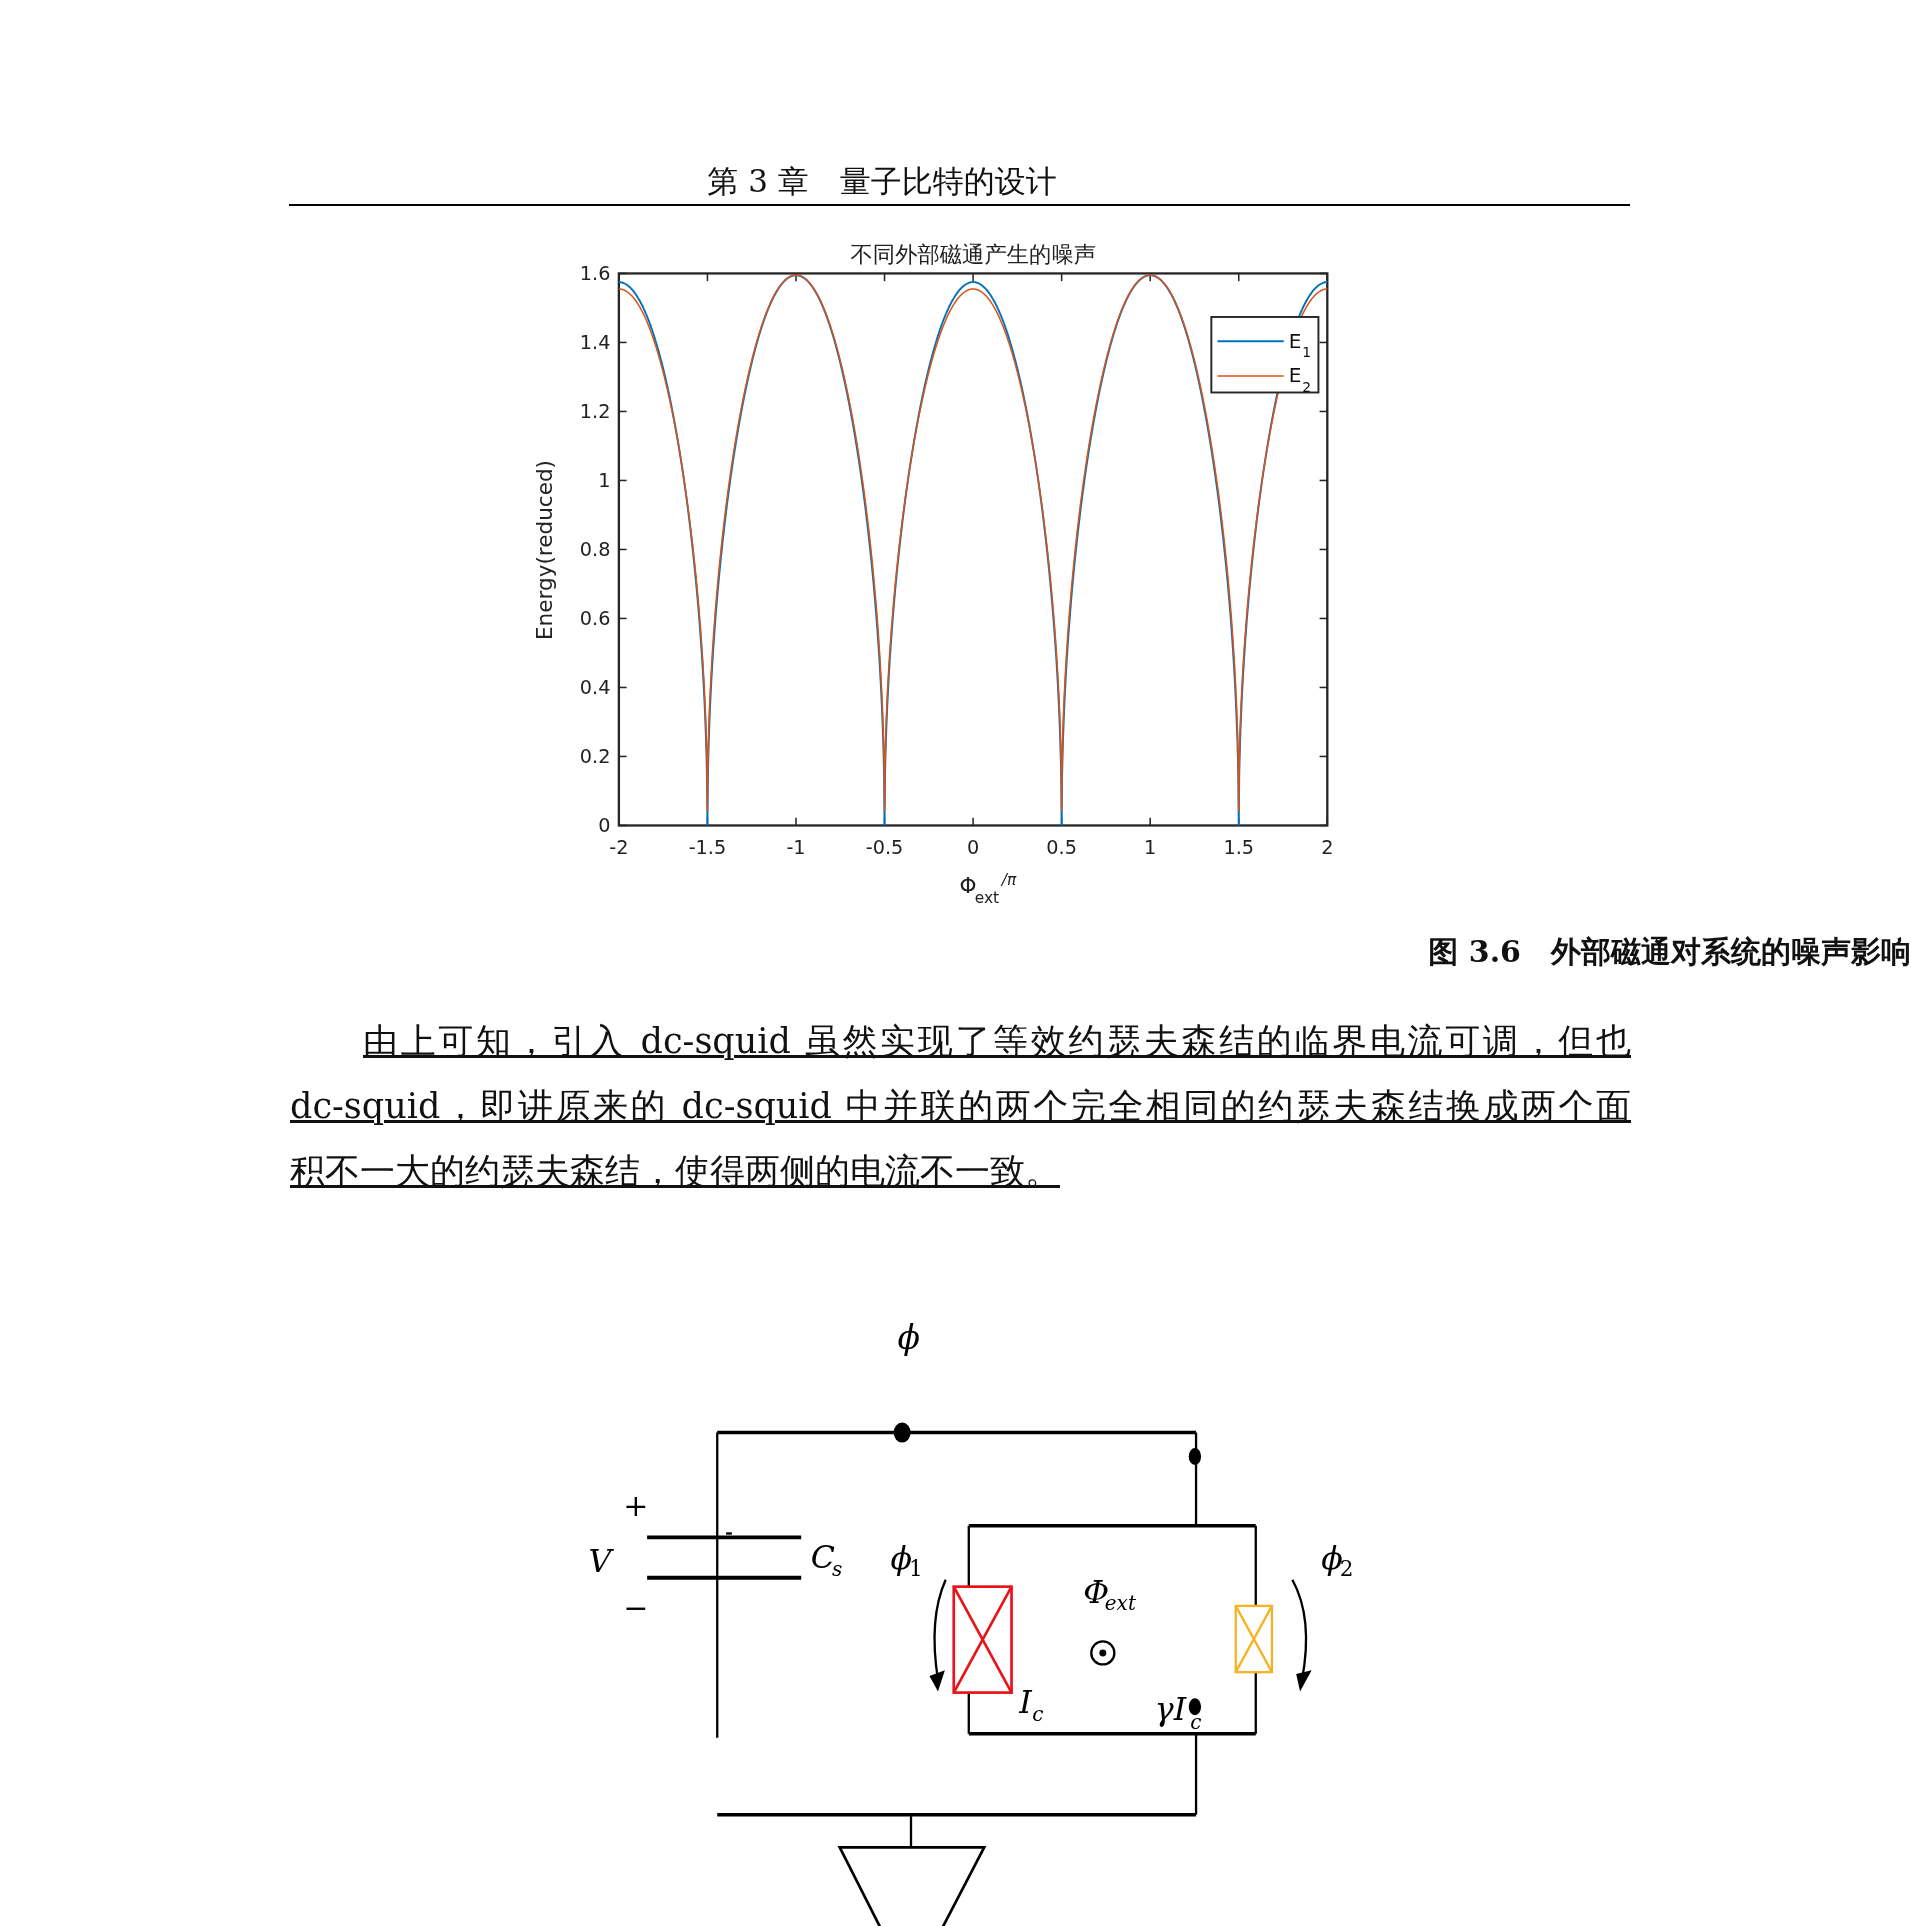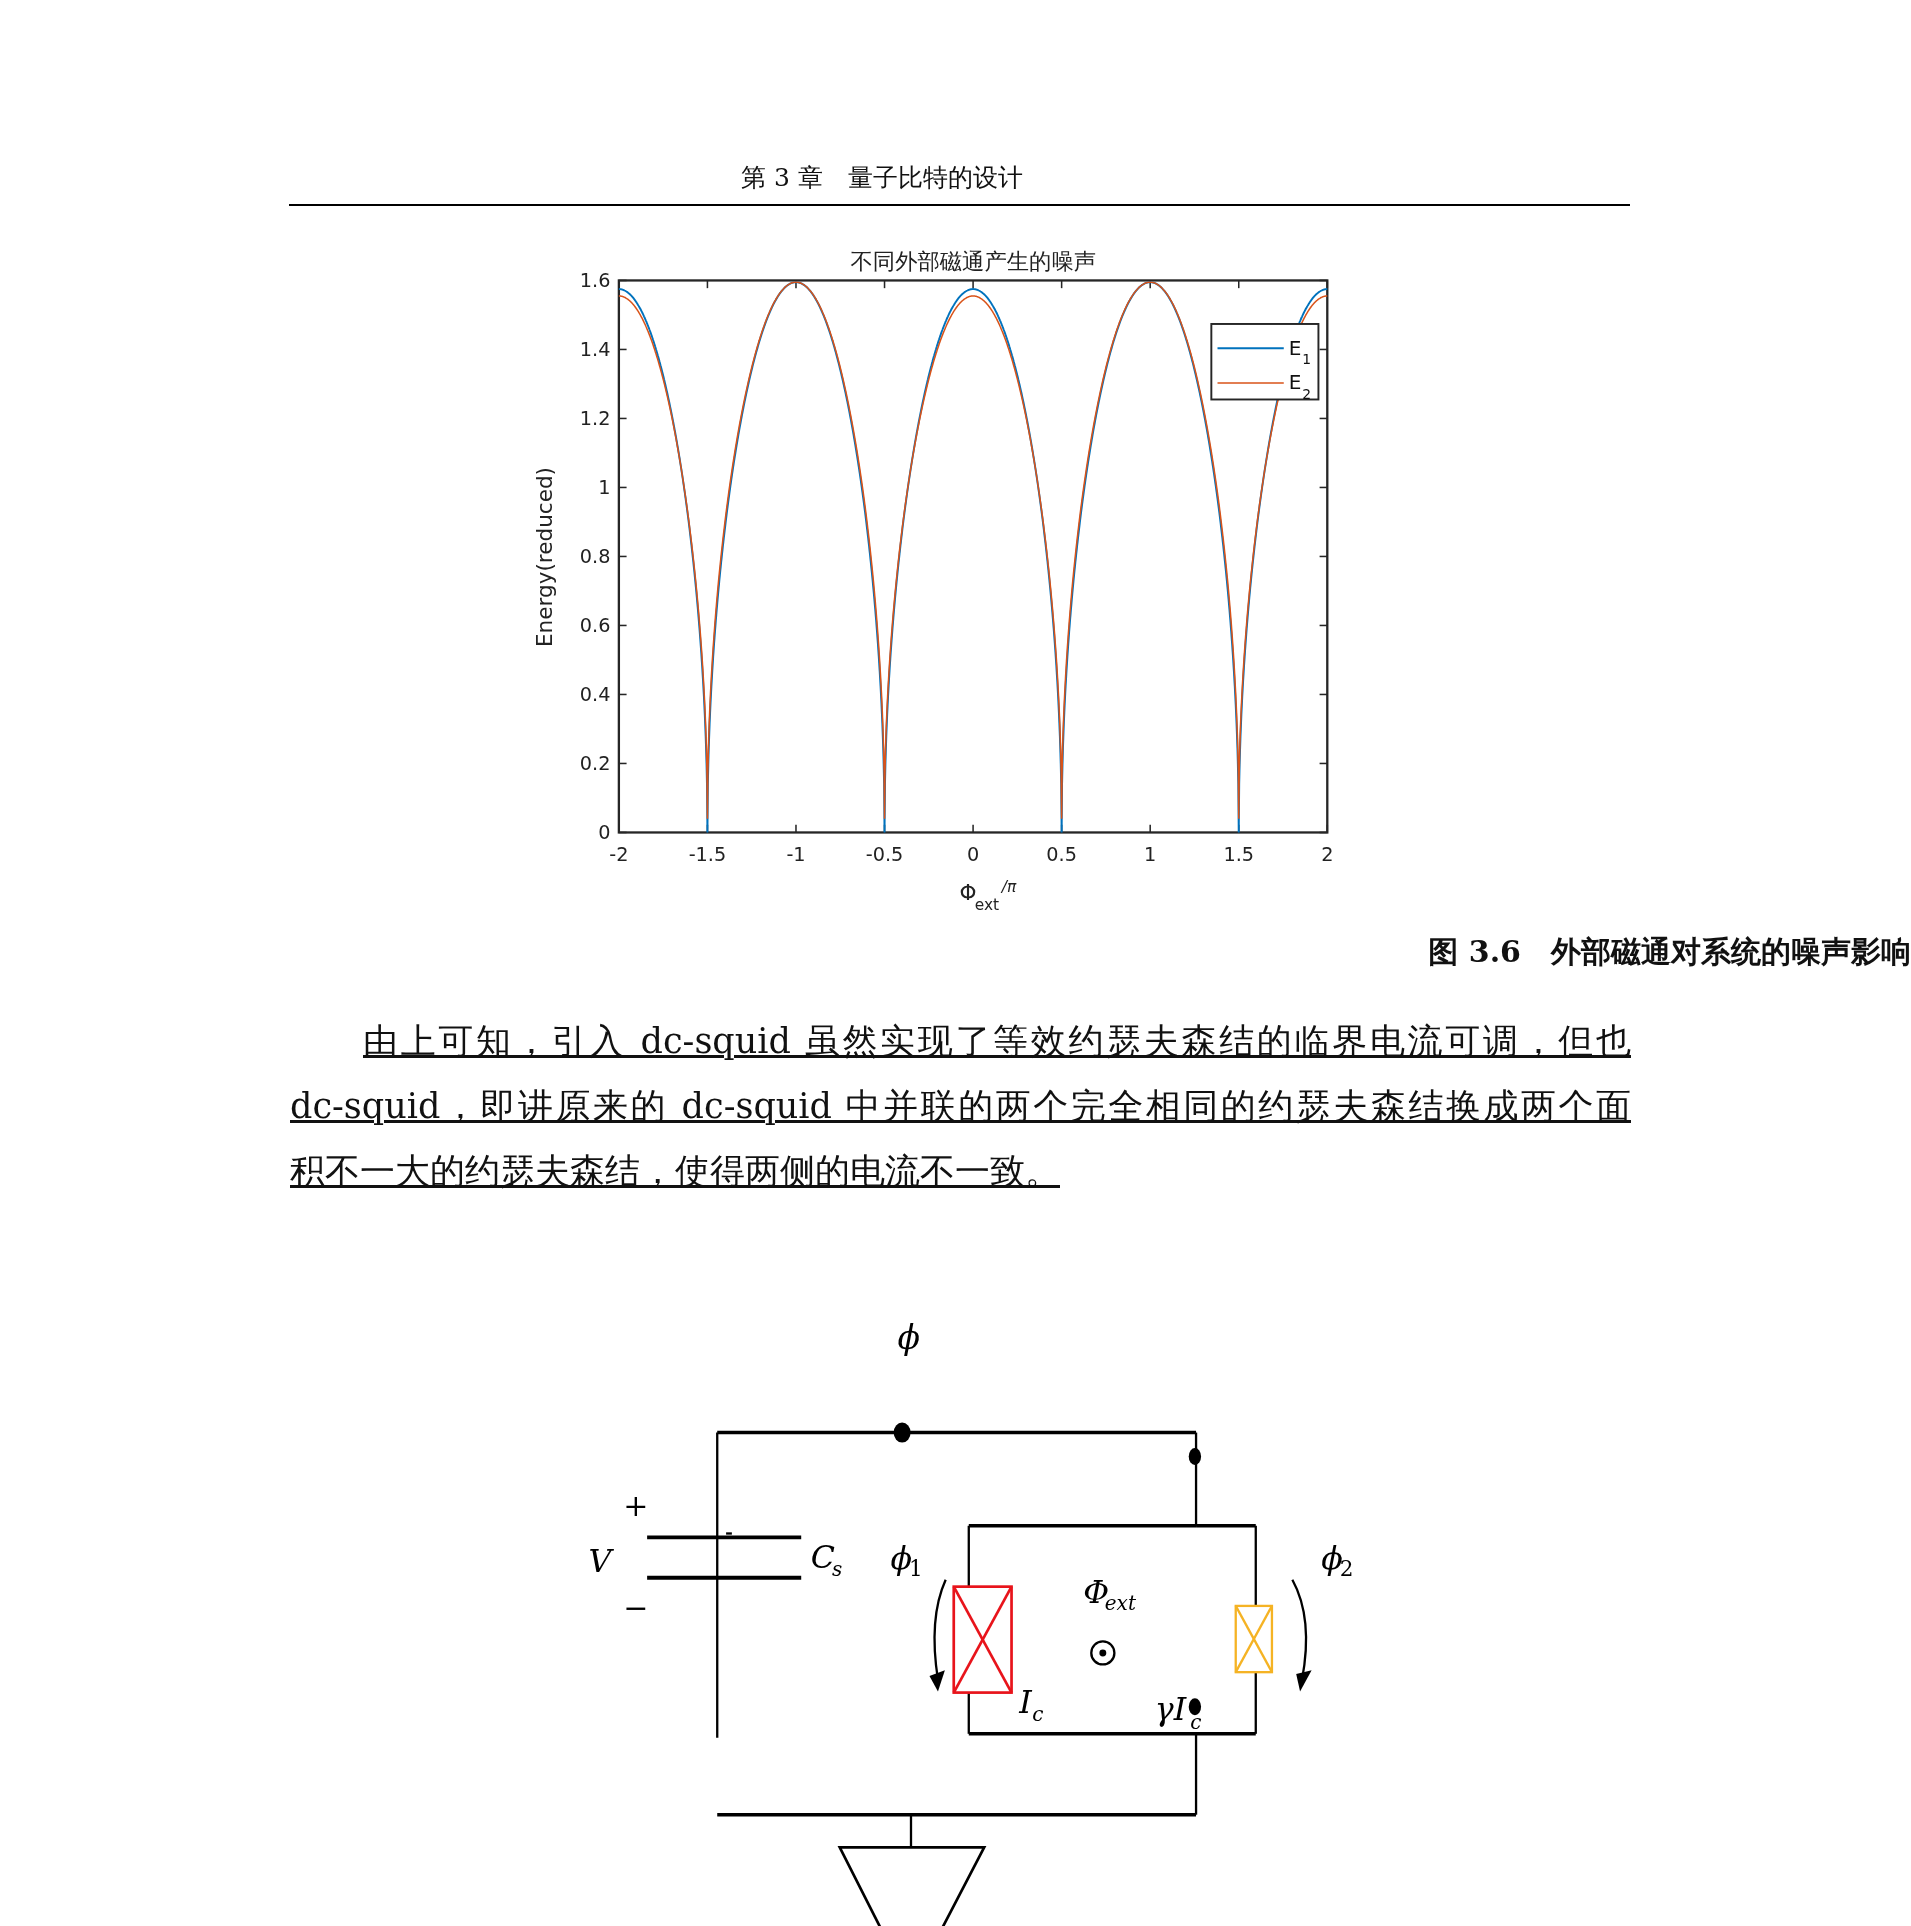--- a/index.html
+++ b/index.html
@@ -1,21 +1,21 @@
 <!DOCTYPE html>
 <html style="font-size:6.2px"><head>
 <meta charset="utf-8">
 <style>
   html, body { margin: 0; padding: 0; background: #ffffff; }
   body { width: 1911px; height: 2703px; position: relative; overflow: hidden;
          font-family: "DejaVu Serif", "Liberation Serif", serif; color: #111; }
   .abs { position: absolute; }
-  .header { left: 0; width: 1764px; top: 161px; text-align: center; font-size: 25px; }
+  .header { left: 0; width: 1764px; top: 161px; text-align: center; font-size: 31px; }
   .header-rule { left: 289px; top: 204px; width: 1341px; height: 2.3px; background: #000; }
-  .chart-wrap { left: 501px; top: 245px; width: 886px; height: 678px; }
+  .chart-wrap { left: 501px; top: 238px; width: 886px; height: 678px; }
   .caption { left: 0; width: 1911px; text-align: right; font-size: 30px; font-weight: bold; }
   .para { left: 290px; width: 1341px; font-size: 35px; line-height: 65px; text-align: justify; }
   .para .line { display: block; white-space: nowrap; height: 65px; text-align-last: justify; text-decoration: underline; }
   .para .line.last { text-align-last: left; }
   .indent { padding-left: 73px; }
   .circuit { left: 520px; top: 1310px; width: 886px; height: 655px; }
 </style>
 </head>
 <body>
 

